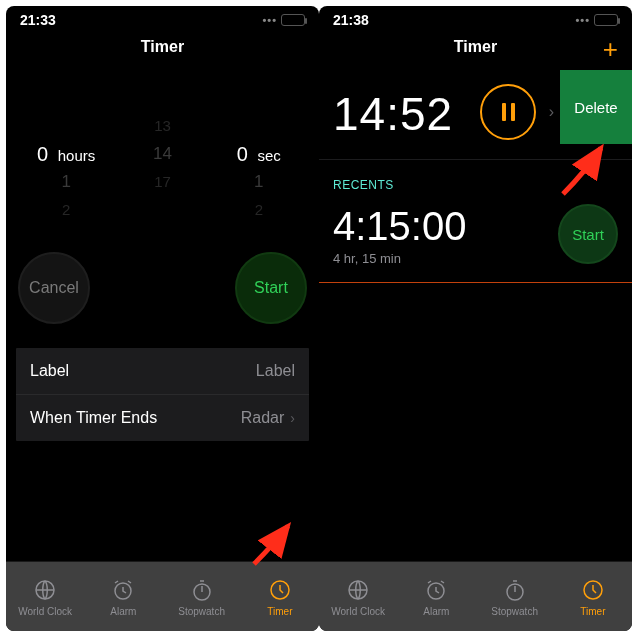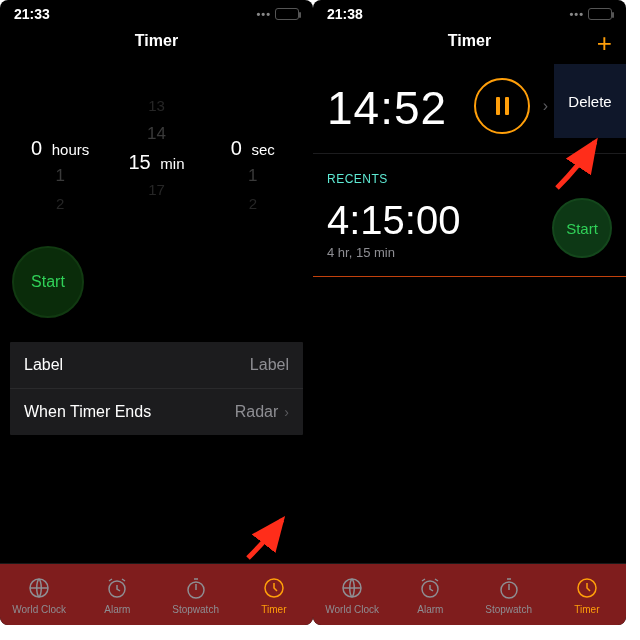--- a/index.html
+++ b/index.html
@@ -1,17 +1,17 @@
 <!DOCTYPE html>
 <html><head>
 <meta charset="utf-8">
 <style>
   * { box-sizing: border-box; margin: 0; padding: 0; font-family: -apple-system, "Helvetica Neue", Arial, sans-serif; }
   body { background: #fff; width: 640px; height: 640px; overflow: hidden; }
-  .stage { display: flex; background: #fff; }
+  .stage { display: flex; padding: 6px; background: #fff; }
   .phone { width: 313px; height: 625px; background: #000; border-radius: 8px; position: relative; overflow: hidden; color: #fff; }
   .status { display: flex; justify-content: space-between; align-items: center; padding: 6px 14px 2px; font-size: 14px; font-weight: 600; }
   .status .right { display: flex; align-items: center; gap: 4px; }
   .batt { width: 24px; height: 12px; border: 1px solid #555; border-radius: 3px; position: relative; }
   .batt::after { content:""; position:absolute; right:-3px; top:3px; width:2px; height:6px; background:#555; border-radius:1px;}
   .batt .fill { background:#ff9f0a; width:70%; height:100%; border-radius:2px;}
   .dots { color:#888; font-size:11px; letter-spacing:1px;}
   .hdr { text-align:center; font-size:16px; font-weight:600; padding:8px 0 8px; position:relative;}
   .hdr .plus { position:absolute; right:14px; top:6px; color:#ff9f0a; font-size:26px; font-weight:300; line-height:1;}
   
@@ -31,36 +31,36 @@
   .rbtn.cancel { background:#141414; color:#7a7a7a; border:2px solid #1e1e1e;}
   .rbtn.start { background:#0a2c0a; color:#30d158; border:2px solid #113a11;}
   .rbtn.start2 { background:#0d3815; color:#30d158; border:2px solid #14471c;}
   
   .list { margin:14px 10px; background:#1c1c1e; border-radius:1px; overflow:hidden;}
   .litem { display:flex; justify-content:space-between; align-items:center; padding:14px 14px; font-size:16px;}
   .litem + .litem { border-top:1px solid #2a2a2c;}
   .litem .val { color:#8e8e93; display:flex; align-items:center; gap:6px;}
   .chev { color:#5a5a5e; font-size:14px;}
   
-  .tabbar { position:absolute; bottom:0; left:0; right:0; height:62px; display:flex; background:#7f1d1d; border-top:1px solid #1a1a1a;}
+  .tabbar { position:absolute; bottom:0; left:0; right:0; height:70px; display:flex; background:#404040; border-top:1px solid #1a1a1a;}
   .tab { flex:1; display:flex; flex-direction:column; align-items:center; justify-content:center; gap:3px;}
   .tab .ico { width:26px; height:26px; display:flex; align-items:center; justify-content:center;}
   .tab .lbl { font-size:10px; color:#8e8e93;}
   .tab.active .lbl { color:#ff9f0a;}
   .ico svg { width:24px; height:24px; }
   .ico .stroke { stroke:#8e8e93; fill:none; stroke-width:1.5;}
   .tab.active .ico .stroke { stroke:#ff9f0a;}
   
   .runrow { display:flex; align-items:flex-end; padding:10px 0 18px 14px; position:relative; border-bottom:1px solid #1c1c1e; height:96px;}
   .bigtime { font-size:46px; font-weight:300; letter-spacing:1px; }
   .pausebtn { width:56px; height:56px; border-radius:50%; border:2px solid #ff9f0a; display:flex; align-items:center; justify-content:center; position:absolute; right:96px; top:50%; transform:translateY(-50%);}
   .pausebtn .bars { display:flex; gap:5px;}
   .pausebtn .bars span { width:4px; height:18px; background:#ff9f0a; border-radius:1px;}
   .revchev { position:absolute; right:78px; top:50%; transform:translateY(-50%); color:#5a5a5e; font-size:16px;}
-  .delbtn { position:absolute; right:0; top:0; bottom:15px; width:72px; background:#0f172a; color:#fff; display:flex; align-items:center; justify-content:center; font-size:15px;margin-top:6px;}
+  .delbtn { position:absolute; right:0; top:0; bottom:15px; width:72px; background:#15803d; color:#fff; display:flex; align-items:center; justify-content:center; font-size:15px;margin-top:6px;}
   .recents-h { color:#5eead4; font-size:12px; letter-spacing:0.5px; padding:18px 14px 6px; text-transform:uppercase;}
   .recrow { display:flex; align-items:flex-start; justify-content:space-between; padding:6px 14px 16px; border-bottom:1px solid #c2410c;}
   .recleft .t { font-size:40px; font-weight:300;}
   .recleft .d { font-size:13px; color:#8e8e93; margin-top:2px;}
   .recrow .rbtn.start2 { width:60px; height:60px; font-size:15px;}
   
   .arrow { position:absolute; pointer-events:none; }
   .arrow svg { overflow:visible; }
 </style>
 </head>
@@ -89,39 +89,41 @@
           <div class="row dim1">1</div>
           <div class="row dim2">2</div>
 
         </div>
       </div>
       <div class="col">
         <div class="stack">
 
           <div class="row dim2">13</div>
           <div class="row dim1">14</div>
-          <div class="row sel"><span>15</span> <span class="unit">min</span></div>
           <div class="row dim2">17</div>
 
         </div>
       </div>
       <div class="col">
         <div class="stack">
           <div class="row dim2">&nbsp;</div>
               <div class="row dim1">&nbsp;</div>
           <div class="row sel"><span>0</span> <span class="unit">sec</span></div>
           <div class="row dim1">1</div>
           <div class="row dim2">2</div>
 
         </div>
       </div>
     </div>
   </div>
 
   <div class="btns">
+    <div class="rbtn cancel">
+          <span>Cancel</span>
+        </div>
     <div class="rbtn start">
           <span>Start</span>
         </div>
   </div>
 
   <div class="list">
     <div class="litem">
       <span>Label</span>
       <span class="val">
             <span>Label</span>

